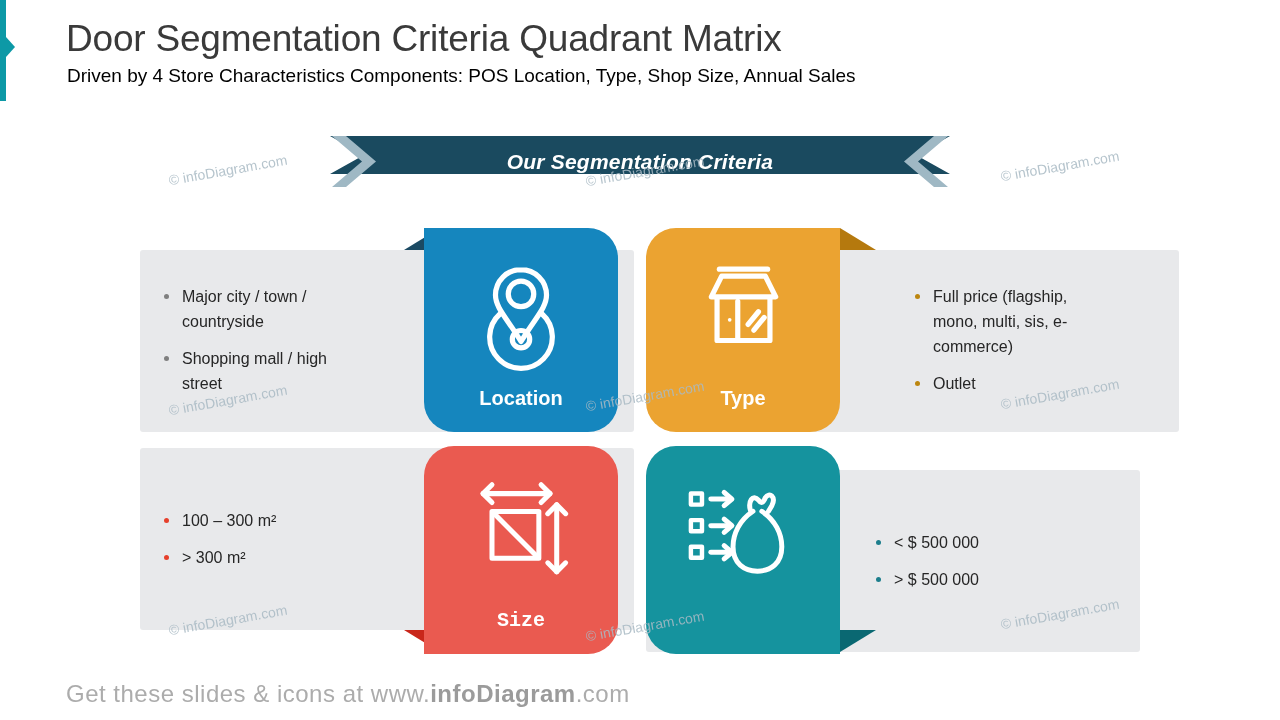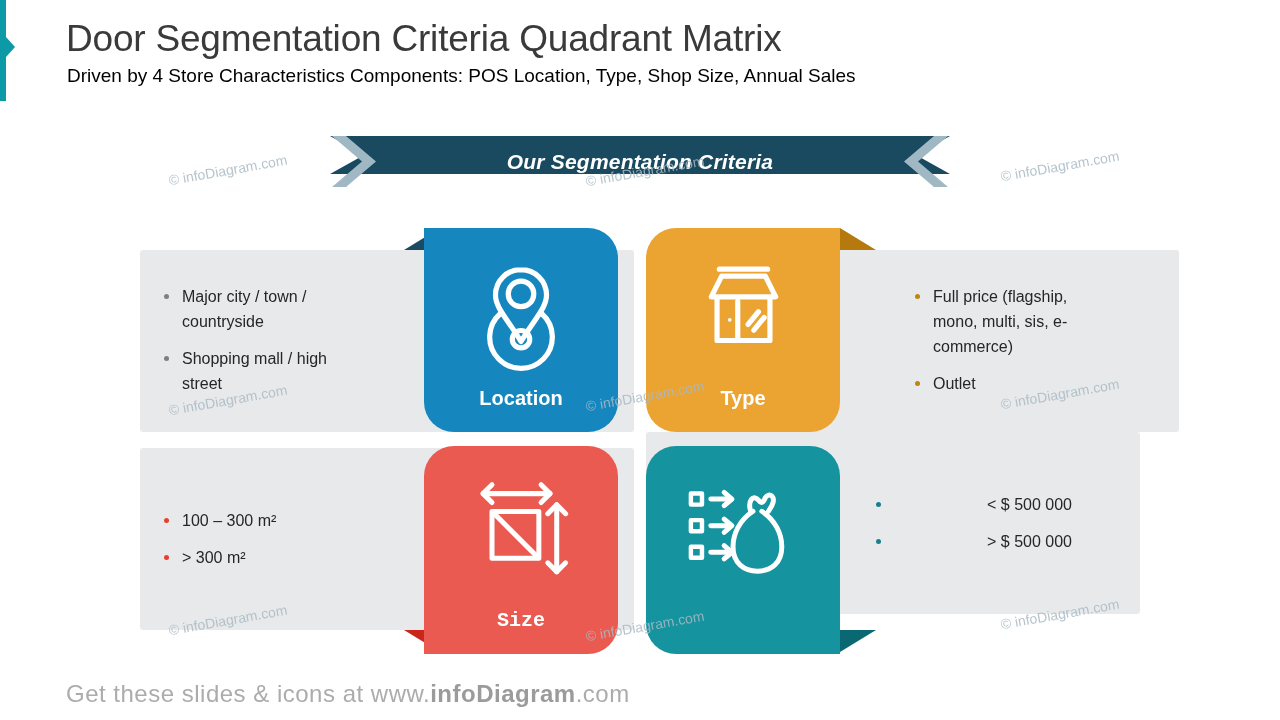--- a/index.html
+++ b/index.html
@@ -25,21 +25,21 @@
   .chev-left { left:2px; clip-path:polygon(14px 0, 44px 50%, 14px 100%, 0 100%, 30px 50%, 0 0); }
   .chev-right { right:2px; clip-path:polygon(calc(100% - 14px) 0, 0 50%, calc(100% - 14px) 100%, 100% 100%, calc(100% - 30px) 50%, 100% 0); }
   .ribbon-label { position:absolute; inset:0; text-align:center; line-height:51px; color:#ffffff;
     font-size:21px; font-weight:bold; letter-spacing:0.2px; }
 
   
   .panel { position:absolute; width:494px; height:182px; background:#E8E9EB; border-radius:3px; z-index:0; }
   .panel-tl { left:140px; top:250px; }
   .panel-tr { left:677px; top:250px;margin-left:8px; }
   .panel-bl { left:140px; top:448px; }
-  .panel-br { left:646px; top:432px;text-align:right; }
+  .panel-br { left:646px; top:470px; }
 
   
   .blist { position:absolute; list-style:none; font-size:16px; line-height:25px; color:#262626; }
   .blist li { display:flex; margin-bottom:12px; }
   .blist .dot { width:5px; height:5px; border-radius:50%; margin:10px 13px 0 0; flex-shrink:0; }
   .blist .txt { width:178px; }
   .list-location { left:24px; top:34px; }
   .list-type     { left:230px; top:34px; }
   .list-size     { left:24px; top:60px; }
   .list-annual   { left:230px; top:60px; }

